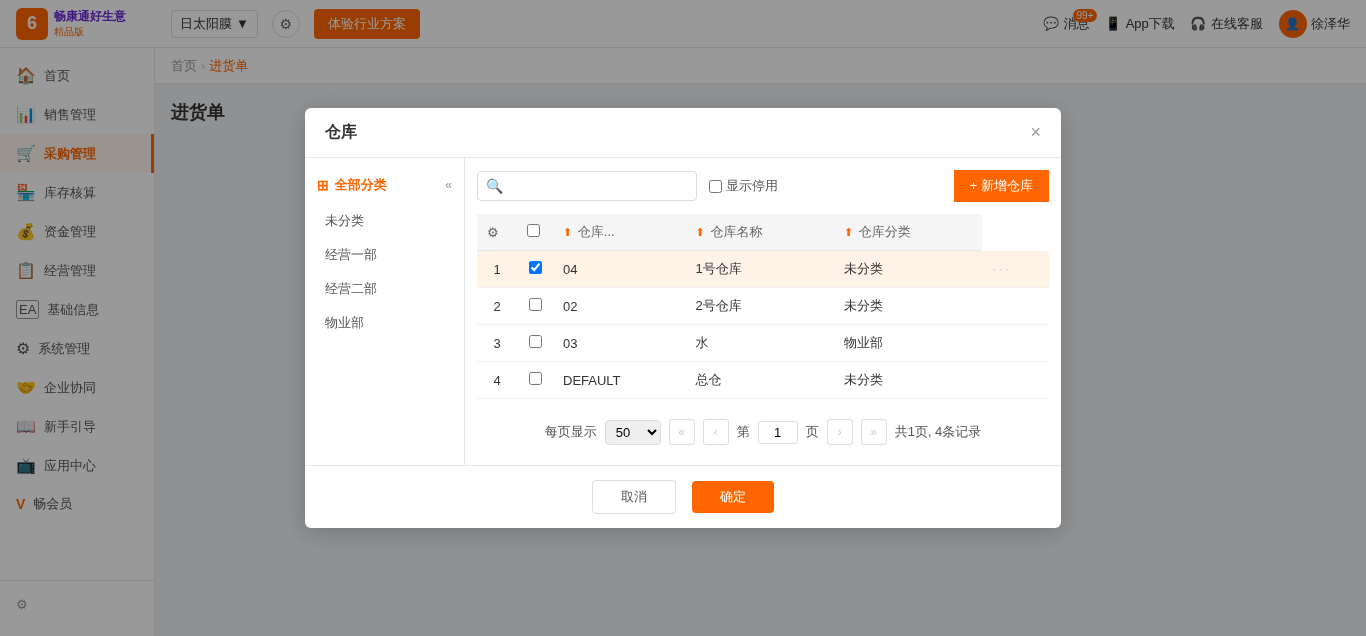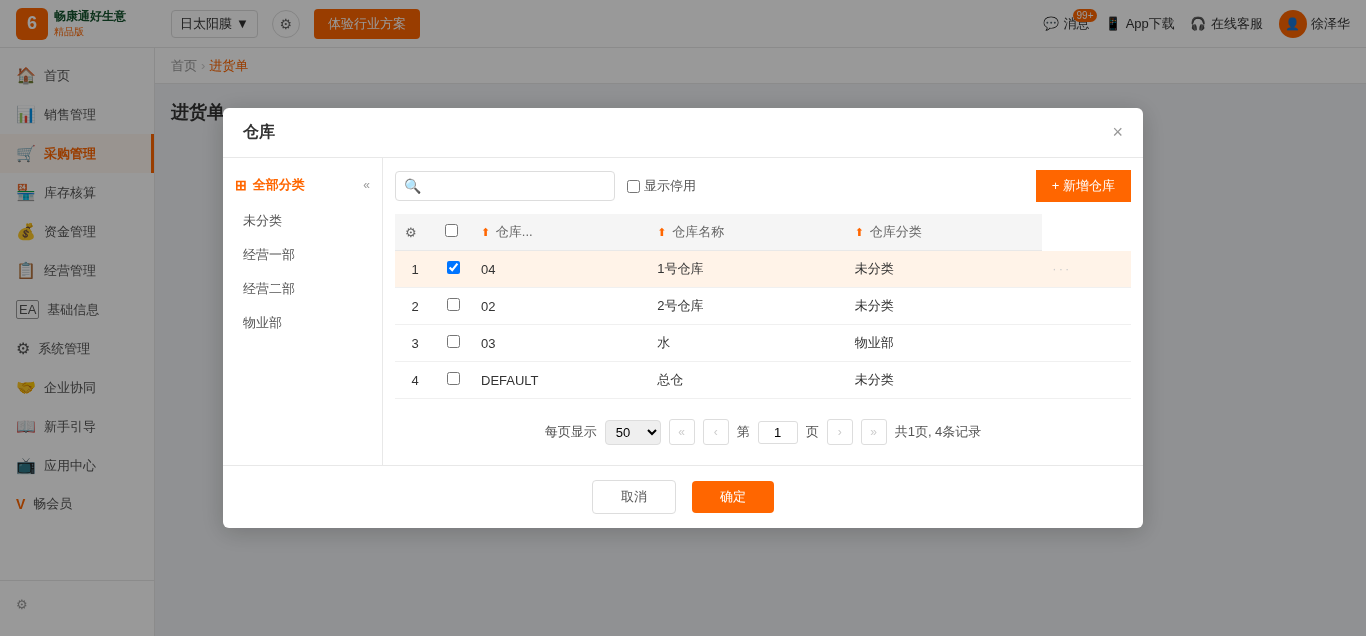--- a/index.html
+++ b/index.html
@@ -92,21 +92,21 @@
     
     .modal-overlay {
       position: fixed; top: 0; left: 0; width: 100%; height: 100%;
       background: rgba(0,0,0,0.4); z-index: 100;
       display: flex; align-items: center; justify-content: center;
     }
 
     
     .modal {
       background: #fff; border-radius: 6px;
-      width: 920px; min-height: 420px;
+      width: 756px; min-height: 420px;
       box-shadow: 0 4px 24px rgba(0,0,0,0.2);
       display: flex; flex-direction: column;
     }
     .modal-header {
       display: flex; align-items: center; justify-content: space-between;
       padding: 14px 20px; border-bottom: 1px solid #e8e8e8;
     }
     .modal-title { font-size: 16px; font-weight: bold; color: #333; }
     .modal-close { cursor: pointer; color: #999; font-size: 18px; }
     .modal-body { display: flex; flex: 1; padding: 0; }
@@ -212,21 +212,21 @@
     
     input[type=checkbox] { cursor: pointer; }
   </style>
 </head>
 <body>
 
 <div class="top-header">
   <div class="logo-area">
     <div class="logo-icon">6</div>
     <div>
-      <div style="font-size:12px;color:#14532d;font-weight:bold;text-align:center;">畅康通好生意</div>
+      <div style="font-size:12px;color:#6d28d9;font-weight:bold;text-align:center;">畅康通好生意</div>
       <div style="font-size:10px;color:#f60;">精品版</div>
     </div>
   </div>
 
   <div class="header-middle">
     <div class="store-selector">
       <span>日太阳膜</span>
       <span>▼</span>
     </div>
     <div class="gear-btn">⚙</div>

